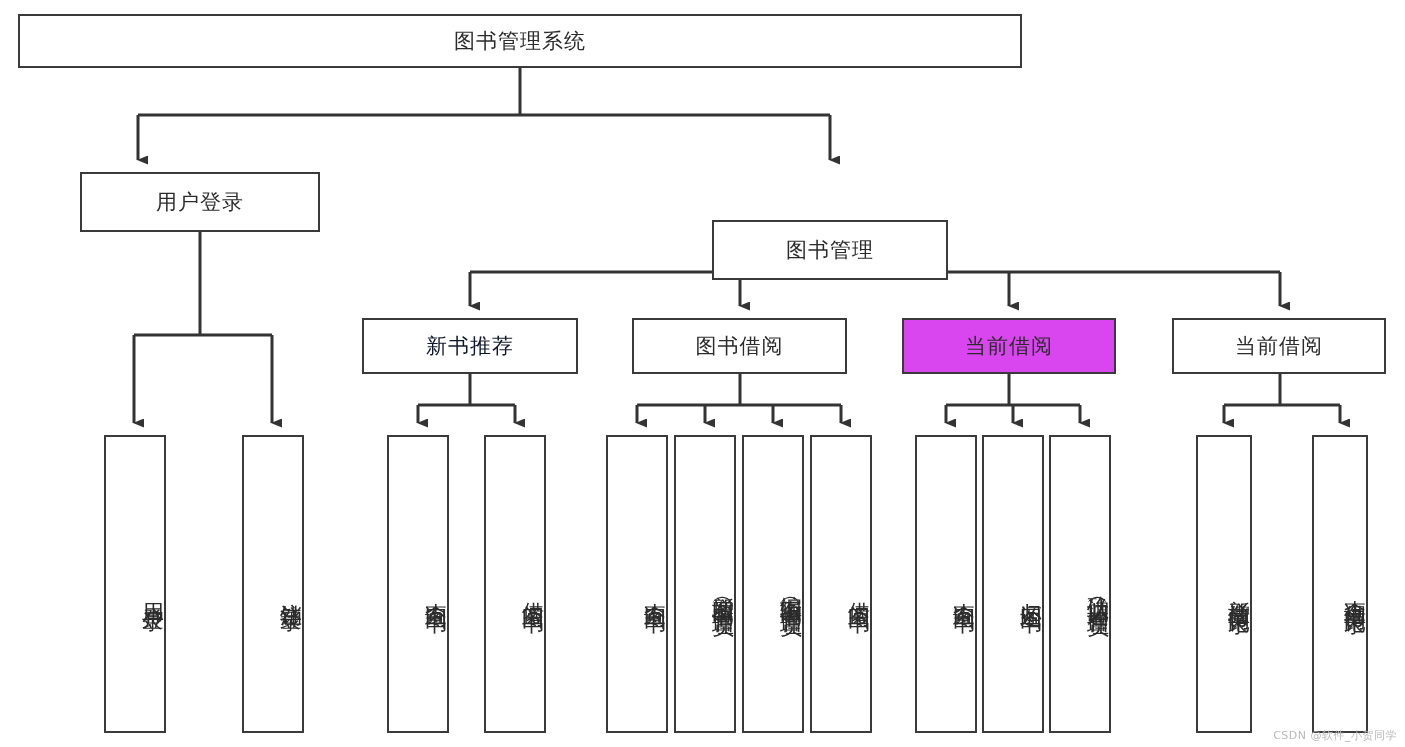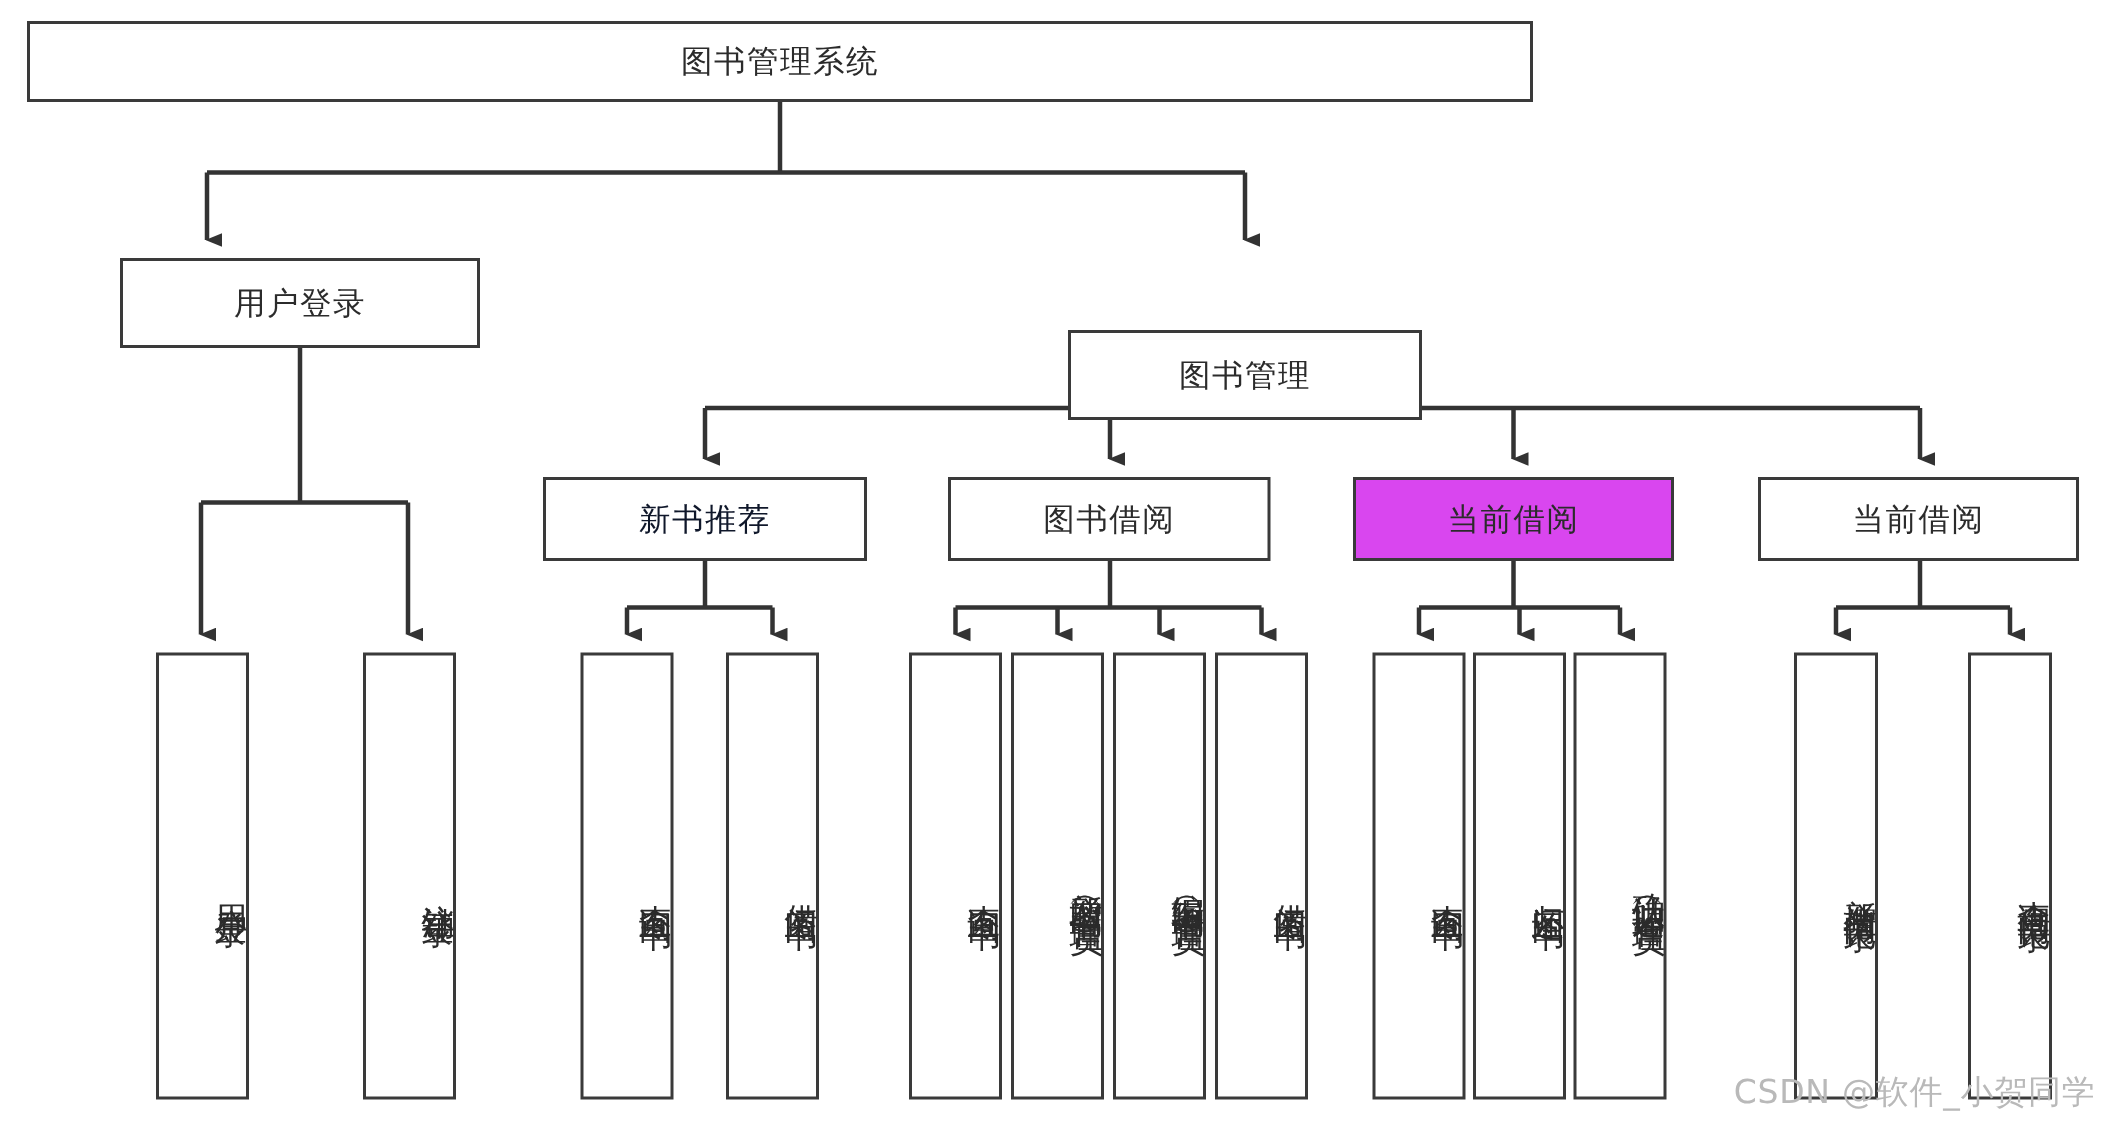--- a/index.html
+++ b/index.html
@@ -23,21 +23,21 @@
     font-size:22px;
     letter-spacing:3px;
     align-items:flex-start;
     justify-content:center;
     padding-top:14px;
     line-height:1;
   }
   .node.v span{writing-mode:vertical-rl;text-orientation:upright;display:block;}
   .watermark{
     position:absolute;right:8px;bottom:4px;
-    font-size:22px;color:#b9b9b9;white-space:nowrap;
+    font-size:11px;color:#b9b9b9;white-space:nowrap;
     letter-spacing:0.5px;
   }
 </style>
 </head>
 <body>
 
 <div id="diagram-root">
 
   <svg class="connectors" viewBox="0 0 1405 747" preserveAspectRatio="none" aria-hidden="true">
     <defs>

